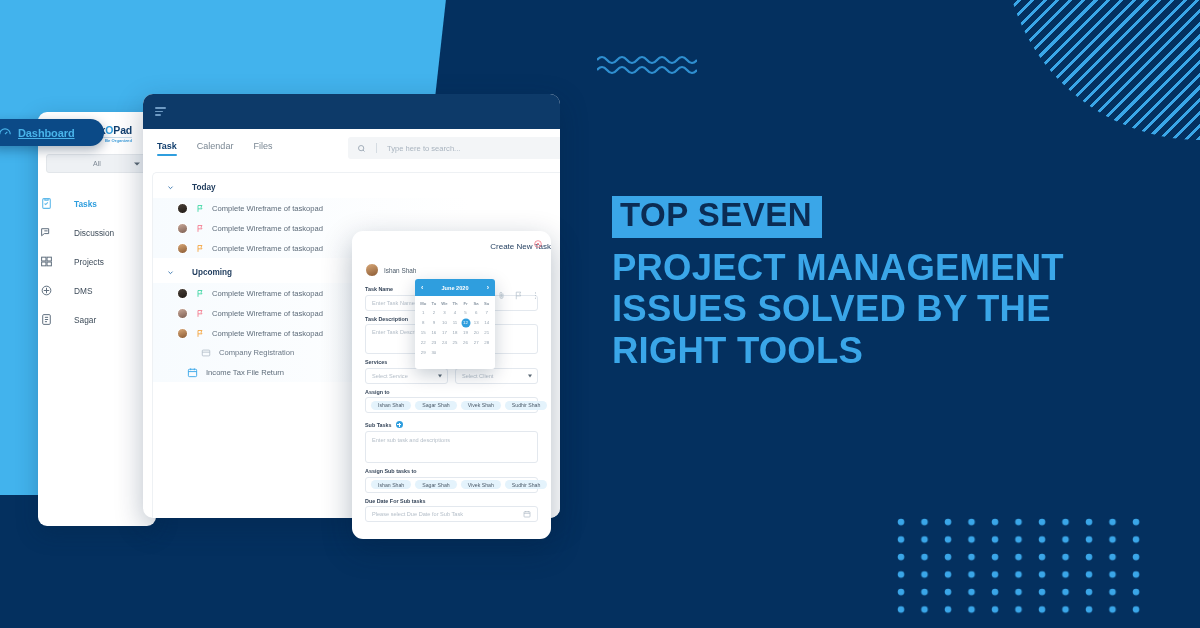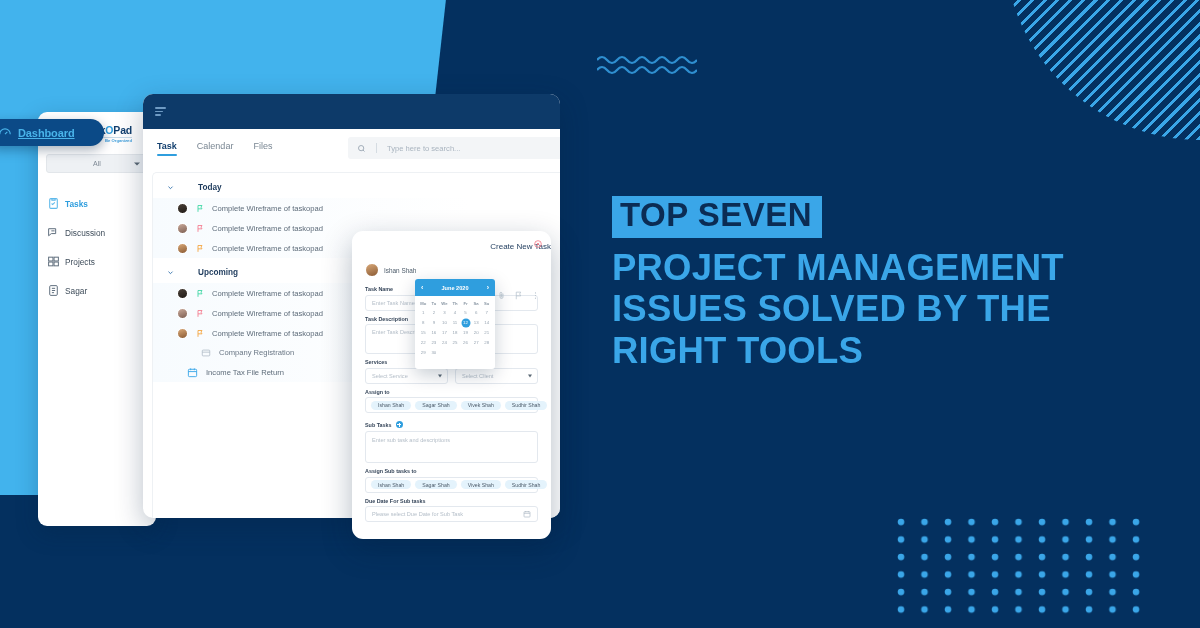--- a/index.html
+++ b/index.html
@@ -78,23 +78,23 @@
   }
   .filter-select span { font-size:7px; color:#7d8894; }
   .filter-caret {
     position:absolute; right:7px; top:50%; transform:translateY(-50%);
     width:0;height:0;border-left:3px solid transparent;border-right:3px solid transparent;
     border-top:3.5px solid #5b6874;
   }
 
   .nav { margin-top:16px; }
   .nav-item {
-    display:flex; align-items:center; gap:5px;
+    display:flex; align-items:center; gap:21px;
     height:29px; padding-left:2px;
-    font-size:8.3px; color:#3e4c5a; font-weight:500;margin-left:7px;
+    font-size:8.3px; color:#3e4c5a; font-weight:500;
   }
   .nav-item .ic { width:13px; height:13px; flex:0 0 auto; color:#5d6c7b; }
   .nav-item.active-blue { color:#2f9ede; font-weight:700; }
   .nav-item.active-blue .ic { color:#5fb9ea; }
 
   .dashboard-pill {
     position:absolute; left:-14px; top:119px;
     width:118px; height:27px;
     background:#0b4a87;
     border-radius:14px;
@@ -141,21 +141,21 @@
   .searchbox .ic { width:9px;height:9px;color:#9aa6b2; flex:0 0 auto;}
   .searchbox .divider { width:1px; height:10px; background:#d5dce2; }
   .searchbox span { font-size:7.6px; color:#a9b4bf; }
 
   .listarea {
     position:absolute; left:9px; top:78px; right:0; bottom:0;
     background:#fff; border-top:1px solid #eef1f4; border-left:1px solid #eef1f4;
     border-top-left-radius:5px;
   }
   .group-head {
-    display:flex; align-items:center; gap:24px;
+    display:flex; align-items:center; gap:18px;
     font-size:8.2px; color:#1d3a5c; font-weight:700;
     padding:10px 0 6px 14px;
   }
   .chev { width:7px;height:7px;color:#2a6ba8; flex:0 0 auto;}
   .task-row {
     display:flex; align-items:center; gap:8px;
     padding:3px 0 3px 24px; height:20px;
     background:linear-gradient(90deg,#f7fbfe 0%, #ffffff 78%);
   }
   .avatar { width:11px;height:11px;border-radius:50%; flex:0 0 auto; border:1px solid #fff;}
@@ -315,20 +315,27 @@
         <span>Discussion</span>
       </div>
       <div class="nav-item">
         <svg class="ic" viewBox="0 0 24 24" fill="none" stroke="currentColor" stroke-width="1.8">
             <rect x="3" y="4" width="8" height="7"></rect>
             <rect x="13" y="4" width="8" height="7"></rect>
             <rect x="3" y="13" width="8" height="7"></rect>
             <rect x="13" y="13" width="8" height="7"></rect>
           </svg>
         <span>Projects</span>
+      </div>
+      <div class="nav-item">
+        <svg class="ic" viewBox="0 0 24 24" fill="none" stroke="currentColor" stroke-width="1.8">
+            <circle cx="12" cy="12" r="8"></circle>
+            <path d="M12 7v10M7 12h10"></path>
+          </svg>
+        <span>DMS</span>
       </div>
       <div class="nav-item">
         <svg class="ic" viewBox="0 0 24 24" fill="none" stroke="currentColor" stroke-width="1.8">
             <rect x="5" y="3" width="14" height="18" rx="2"></rect>
             <path d="M9 8h6M9 12h6M9 16h4"></path>
           </svg>
         <span>Sagar</span>
       </div>
     </div>
   </div>

